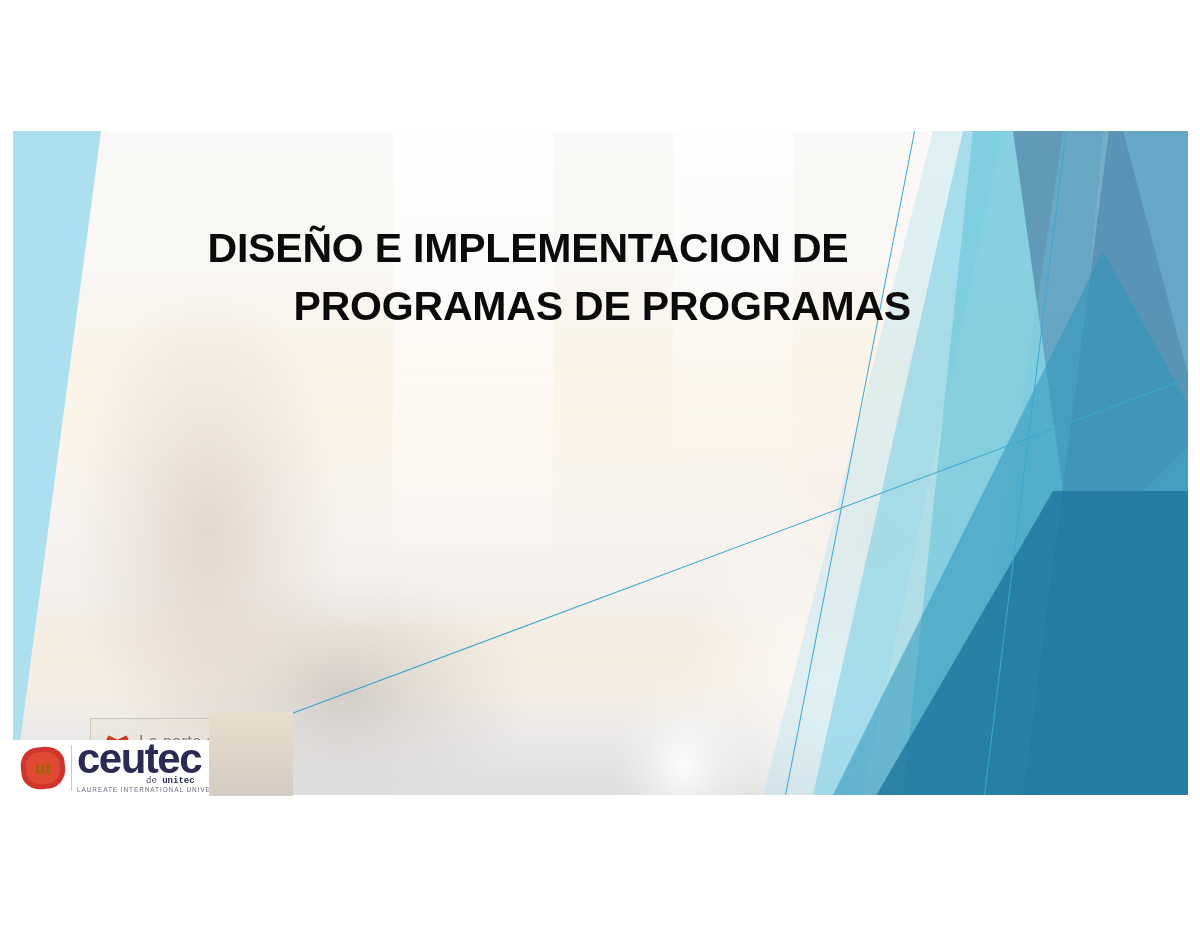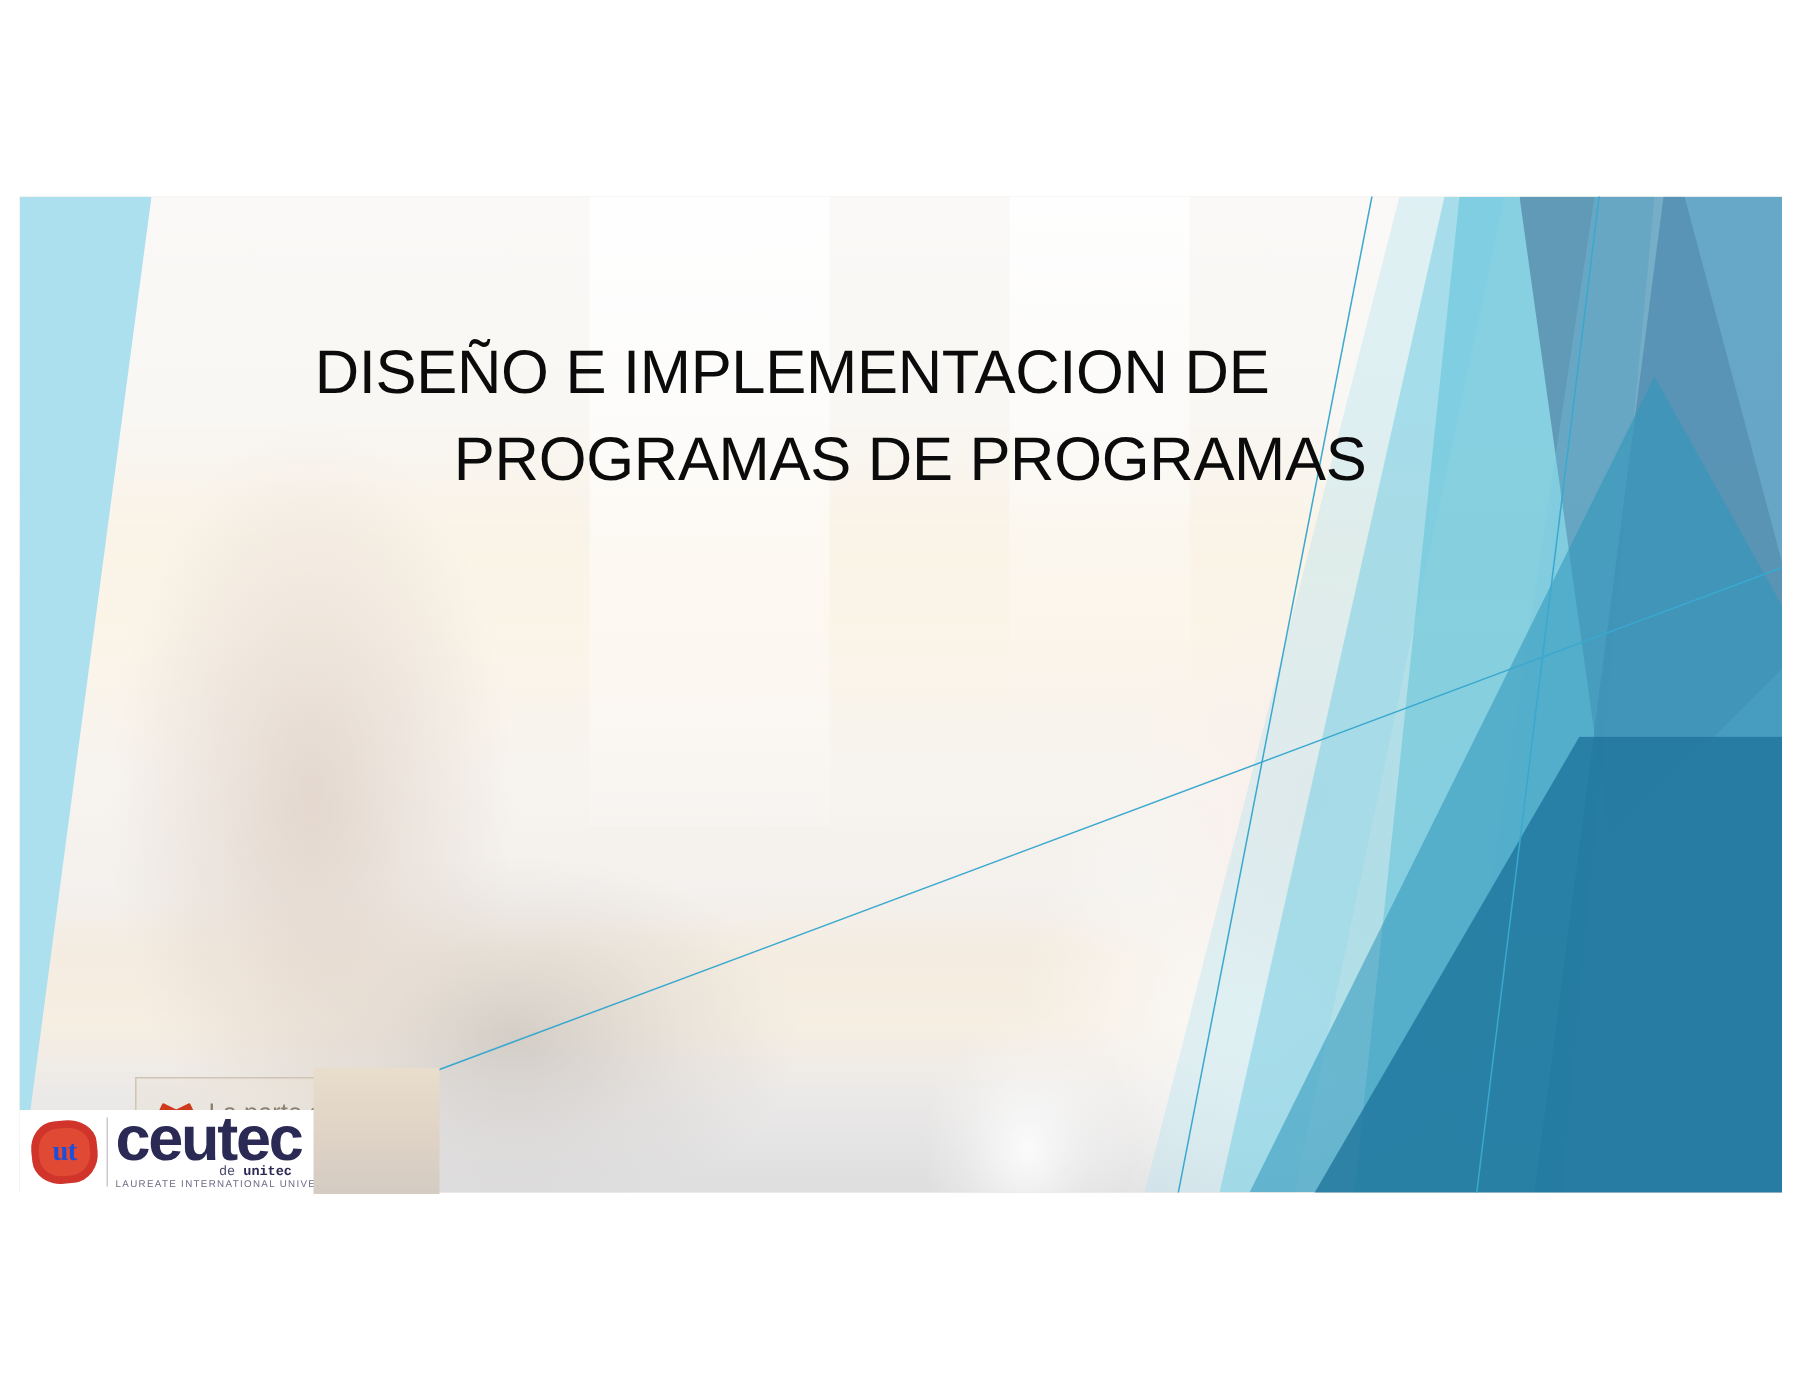--- a/index.html
+++ b/index.html
@@ -142,21 +142,21 @@
   .hl-3 { left: 70px;  top: 660px; width: 1180px; height: 1.4px; transform: rotate(-20.5deg); }
 
   
   .title-block {
     position: absolute;
     left: 120px;
     top: 88px;
     width: 790px;
     text-align: center;
     color: #0b0b0b;
-    font-weight: normal;
+    font-weight: bold;
     font-size: 41px;
     line-height: 1.42;
     letter-spacing: -0.2px;
   }
   .title-line { display: block; white-space: nowrap; }
   .title-line.l2 { text-align: right; padding-right: 12px; }
 
   
   .logo-zone {
     position: absolute;
@@ -226,21 +226,21 @@
     position: absolute;
     left: 5px; top: 5px;
     width: 34px; height: 32px;
     border-radius: 38% 46% 40% 44% / 44% 38% 46% 40%;
     background: #e04a35;
   }
   .ut-letters {
     position: absolute;
     left: 0; top: 0; width: 48px; height: 48px;
     display: flex; align-items: center; justify-content: center;
-    color: #1d4ed8;
+    color: #a16207;
     font-weight: bold;
     font-size: 19px;
     font-family: "Liberation Serif", serif;
     letter-spacing: -0.5px;
     z-index: 2;
   }
   .ceutec-divider {
     position: absolute;
     left: 58px; top: 5px;
     width: 1px; height: 46px;

